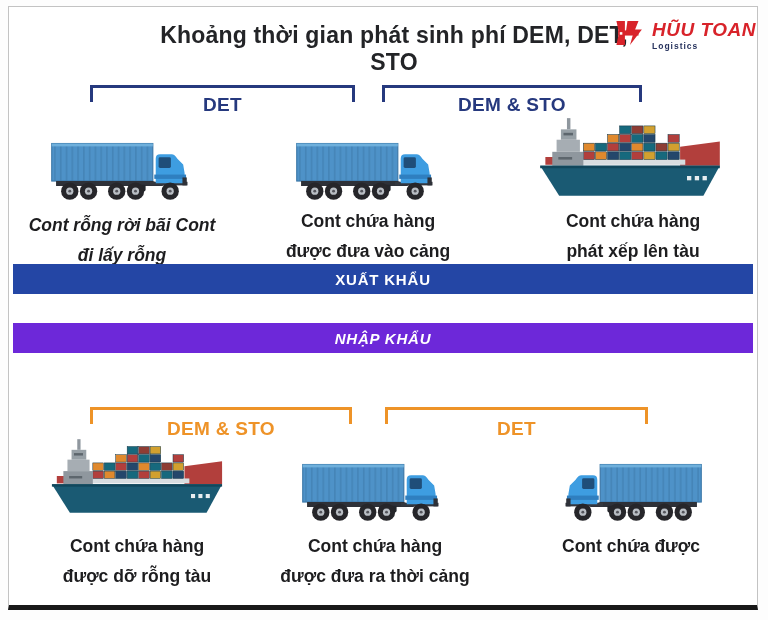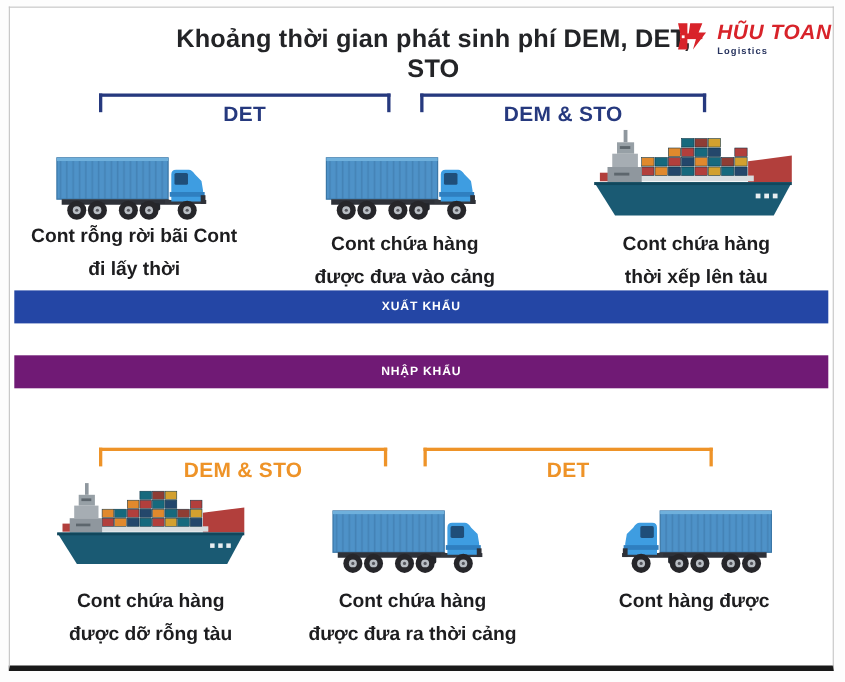--- a/index.html
+++ b/index.html
@@ -22,23 +22,23 @@
   
   .bracket { height:17px; border:3px solid; border-bottom:none; }
   .bracket.navy { border-color:#26397e; }
   .bracket.orange { border-color:#ee9328; }
   .bracket-label { text-align:center; font-size:19px; font-weight:bold; letter-spacing:.3px;margin-top:35px; }
   .bracket-label.navy { color:#26397e; }
   .bracket-label.orange { color:#ee9328; }
 
   
   .banner { left:4px; right:4px; height:30px; line-height:31px; text-align:center;
-            color:#ffffff; font-size:11px; font-weight:bold; letter-spacing:.8px; }
+            color:#ffffff; font-size:15px; font-weight:bold; letter-spacing:.8px; }
   .banner.blue { background:#2446a5; }
-  .banner.orange { background:#701a75; }
+  .banner.orange { background:#6d28d9;font-style:italic; }
 
   
   .caption { text-align:center; font-size:17.5px; font-weight:bold; color:#1d1d1f; line-height:30px; }
 
   .flip { transform:scaleX(-1); }
   svg.vehicle { display:block; }
 </style>
 </head>
 <body>
 
@@ -172,31 +172,31 @@
     <svg class="abs vehicle" style="left:41px; top:130px;" width="145" height="65" viewBox="0 0 200 90">
         <use href="#sym-truck"></use>
       </svg>
     <svg class="abs vehicle" style="left:286px; top:130px;" width="145" height="65" viewBox="0 0 200 90">
         <use href="#sym-truck"></use>
       </svg>
     <svg class="abs vehicle" style="left:526px; top:104px;" width="190" height="92" viewBox="0 0 220 100">
         <use href="#sym-ship"></use>
       </svg>
 
-    <div class="abs caption" style="left:3px; top:192px; width:220px;">
+    <div class="abs caption" style="left:3px; top:203px; width:220px;font-style:italic;">
       <div>Cont rỗng rời bãi Cont</div>
-      <div>đi lấy thời</div>
+      <div>đi lấy rỗng</div>
     </div>
     <div class="abs caption" style="left:249px; top:199px; width:220px;">
       <div>Cont chứa hàng</div>
       <div>được đưa vào cảng</div>
     </div>
     <div class="abs caption" style="left:514px; top:199px; width:220px;">
       <div>Cont chứa hàng</div>
-      <div>thời xếp lên tàu</div>
+      <div>phát xếp lên tàu</div>
     </div>
 
     <div class="abs banner blue" style="top:257px;">XUẤT KHẨU</div>
 
     <div class="abs banner orange" style="top:316px;">NHẬP KHẨU</div>
 
     <div class="abs bracket-label orange" style="left:81px; top:376px; width:262px;">DEM &amp; STO</div>
     <div class="abs bracket orange" style="left:81px; top:400px; width:262px;"></div>
 
     <div class="abs bracket-label orange" style="left:376px; top:376px; width:263px;">DET</div>
@@ -214,17 +214,17 @@
 
     <div class="abs caption" style="left:18px; top:524px; width:220px;">
       <div>Cont chứa hàng</div>
       <div>được dỡ rỗng tàu</div>
     </div>
     <div class="abs caption" style="left:246px; top:524px; width:240px;">
       <div>Cont chứa hàng</div>
       <div>được đưa ra thời cảng</div>
     </div>
     <div class="abs caption" style="left:512px; top:524px; width:220px;">
-      <div>Cont hàng được</div>
+      <div>Cont chứa được</div>
     </div>
 
   </div>
 </div>
 
 </body></html>

